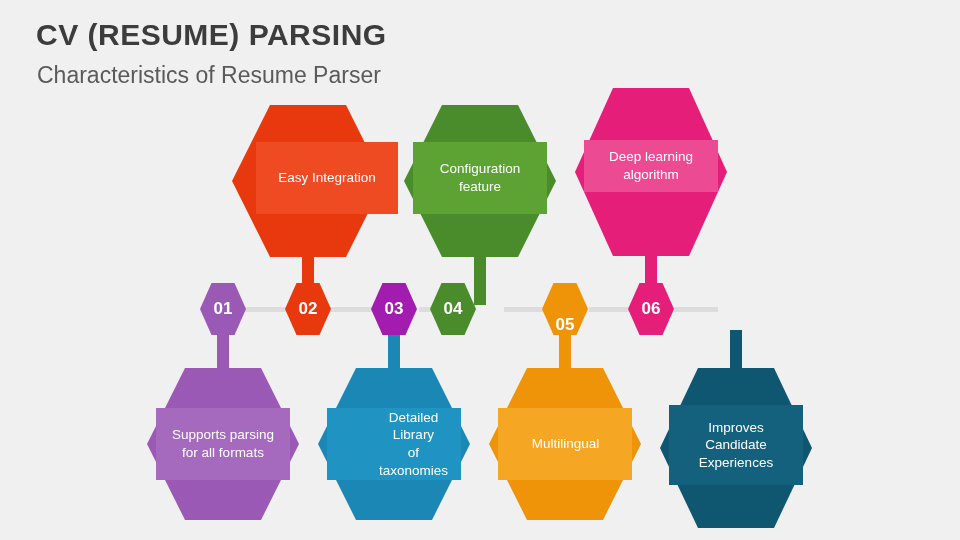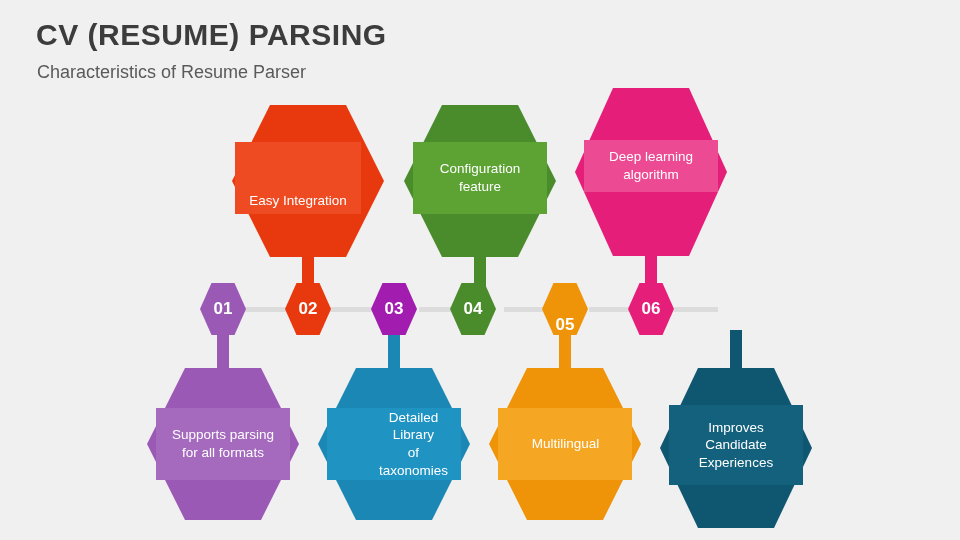--- a/index.html
+++ b/index.html
@@ -27,21 +27,21 @@
     font-size: 30px;
     font-weight: bold;
     color: #3c3c3c;
     letter-spacing: 0.5px;
     white-space: nowrap;
   }
   #subtitle {
     position: absolute;
     left: 37px;
     top: 62px;
-    font-size: 18px;
+    font-size: 23px;
     color: #5a5a5a;
     white-space: nowrap;
   }
 
   
   .rail {
     position: absolute;
     height: 5px;
     background: #dcdcdc;
     top: 307px;
@@ -116,21 +116,21 @@
   <div class="stem" style="left:302px; top:245px; height:60px; background:#e8380d;"></div>
   <div class="stem" style="left:474px; top:245px; height:60px; background:#4a8b2c;"></div>
   <div class="stem" style="left:645px; top:245px; height:60px; background:#e51e79;"></div>
   <div class="stem" style="left:217px; top:330px; height:55px; background:#9b59b6;"></div>
   <div class="stem" style="left:388px; top:330px; height:55px; background:#1b87b4;"></div>
   <div class="stem" style="left:559px; top:330px; height:55px; background:#ef9408;"></div>
   <div class="stem" style="left:730px; top:330px; height:55px; background:#0f5770;"></div>
 
   <div class="hex" style="left:232px; top:105px; width:152px; height:152px; background:#e8380d;">
   </div>
-  <div class="hex-inner" style="left:235px; top:142px; width:126px; height:72px; background:#ef4b22;align-items:flex-end;">
+  <div class="hex-inner" style="left:256px; top:142px; width:142px; height:72px; background:#ef4b22;">
     <span class="hex-label">Easy Integration</span>
   </div>
 
   <div class="hex" style="left:404px; top:105px; width:152px; height:152px; background:#4a8b2c;">
   </div>
   <div class="hex-inner" style="left:413px; top:142px; width:134px; height:72px; background:#5ca334;">
     <span class="hex-label">Configuration
 feature</span>
   </div>
 
@@ -171,21 +171,21 @@
 
   <div class="badge" style="left:200px; top:283px; background:#9b59b6;">
     <span>01</span>
   </div>
   <div class="badge" style="left:285px; top:283px; background:#e8380d;">
     <span>02</span>
   </div>
   <div class="badge" style="left:371px; top:283px; background:#a21caf;">
     <span>03</span>
   </div>
-  <div class="badge" style="left:450px; top:283px; background:#4a8b2c;">
+  <div class="badge" style="left:430px; top:283px; background:#4a8b2c;">
     <span>04</span>
   </div>
   <div class="badge" style="left:542px; top:283px; background:#ef9408;align-items:flex-end;">
     <span>05</span>
   </div>
   <div class="badge" style="left:628px; top:283px; background:#e51e79;">
     <span>06</span>
   </div>
 
 </div>

